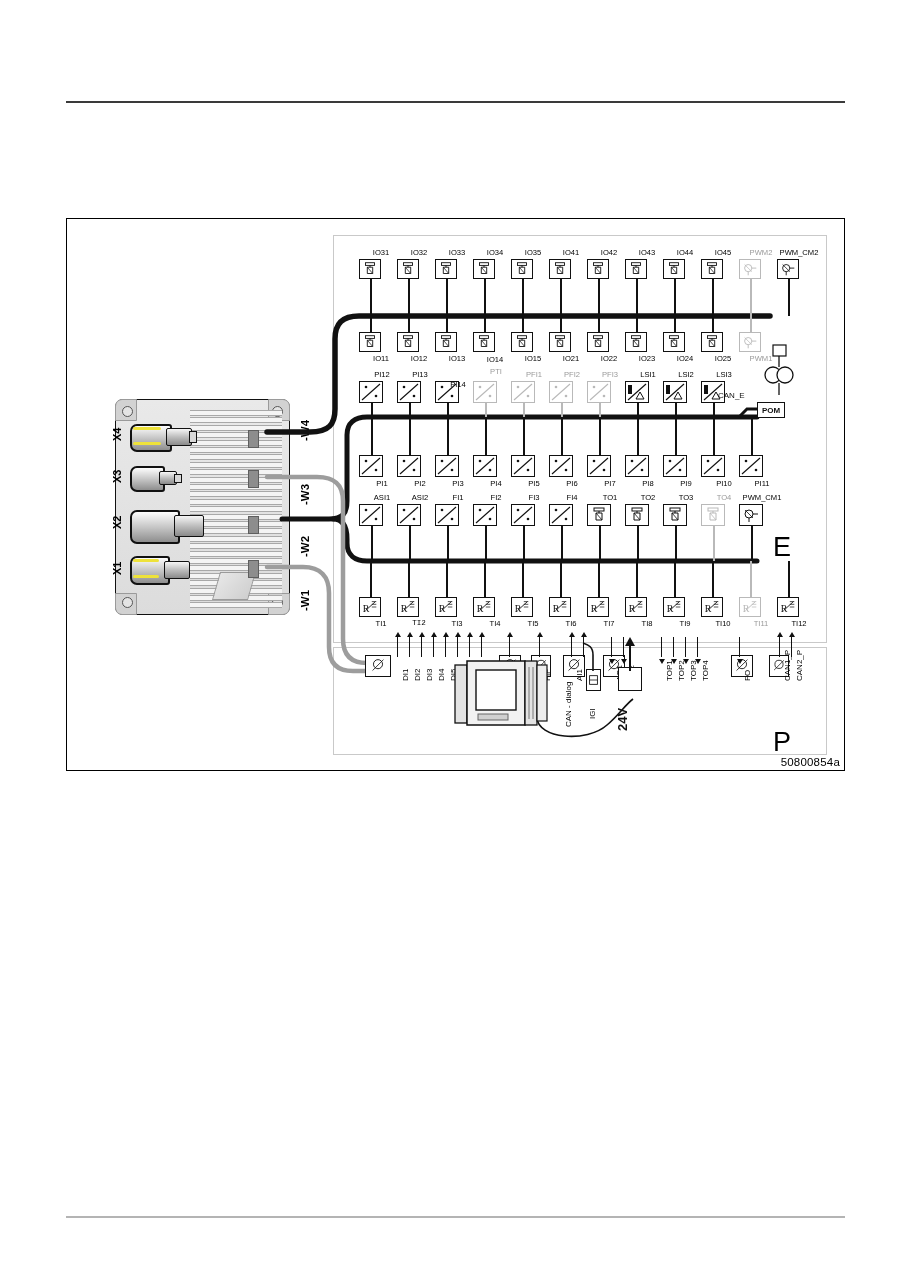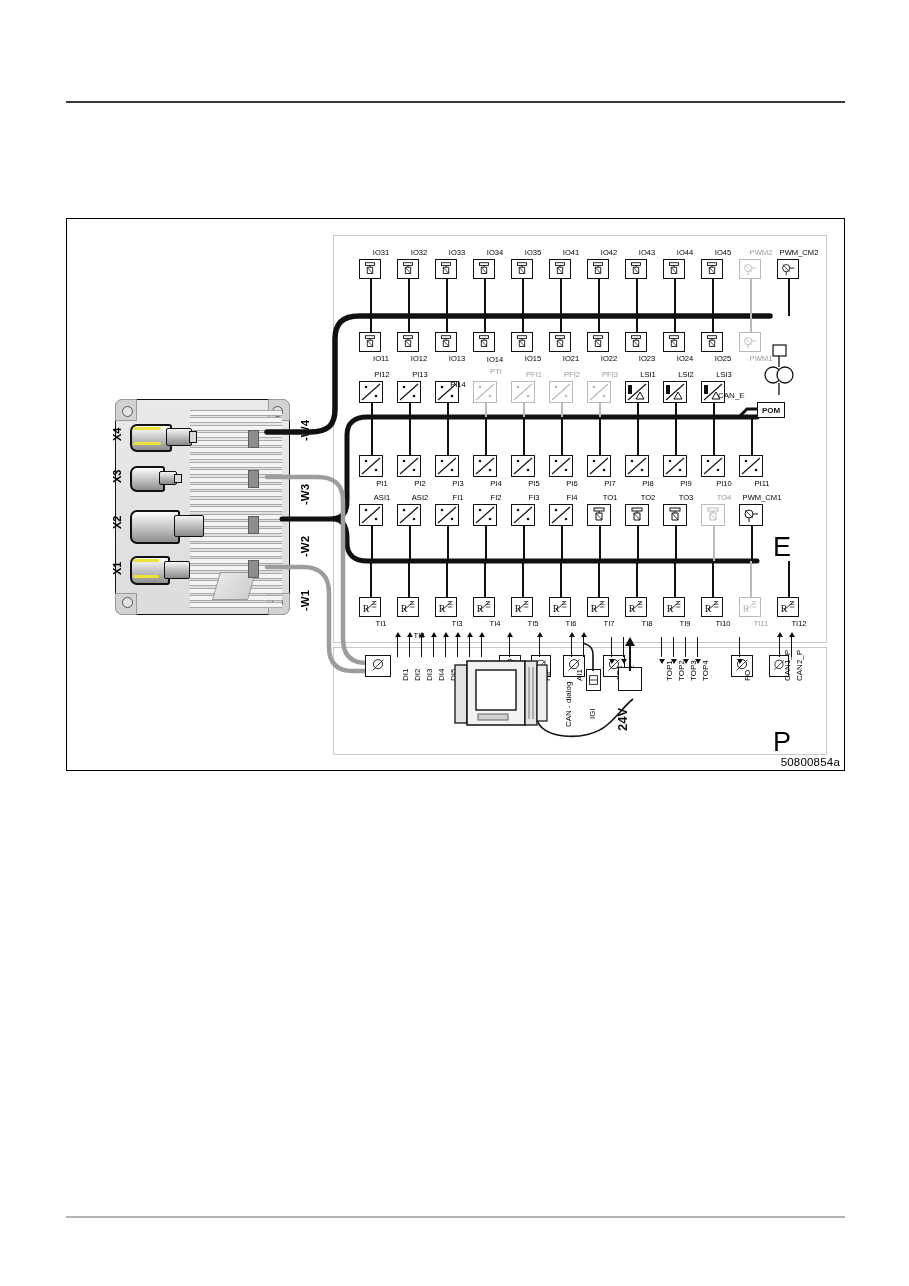--- a/index.html
+++ b/index.html
@@ -610,21 +610,21 @@
           </svg></div>
         <div class="devlabel" style="left:303px;top:400px;">TI1</div>
         <div class="lead" style="left:303px;top:342px;height:36px;"></div>
         <div class="dev" style="left:330px;top:378px;width:22px;height:20px;"><svg viewBox="0 0 22 20" width="100%" height="100%">
             <text x="3" y="15" font-size="11" font-family="Liberation Serif, serif" fill="#111">R</text>
             <line x1="6" y1="14" x2="17" y2="4" stroke="#111" stroke-width="1"></line>
             <line x1="13" y1="4" x2="18" y2="4" stroke="#111" stroke-width="0.8"></line>
             <line x1="13" y1="7" x2="18" y2="7" stroke="#111" stroke-width="0.8"></line>
             <line x1="13" y1="10" x2="18" y2="10" stroke="#111" stroke-width="0.8"></line>
           </svg></div>
-        <div class="devlabel" style="left:341px;top:412px;">TI2</div>
+        <div class="devlabel" style="left:341px;top:400px;font-family:Liberation Mono, monospace;">TI2</div>
         <div class="lead" style="left:341px;top:342px;height:36px;"></div>
         <div class="dev" style="left:368px;top:378px;width:22px;height:20px;"><svg viewBox="0 0 22 20" width="100%" height="100%">
             <text x="3" y="15" font-size="11" font-family="Liberation Serif, serif" fill="#111">R</text>
             <line x1="6" y1="14" x2="17" y2="4" stroke="#111" stroke-width="1"></line>
             <line x1="13" y1="4" x2="18" y2="4" stroke="#111" stroke-width="0.8"></line>
             <line x1="13" y1="7" x2="18" y2="7" stroke="#111" stroke-width="0.8"></line>
             <line x1="13" y1="10" x2="18" y2="10" stroke="#111" stroke-width="0.8"></line>
           </svg></div>
         <div class="devlabel" style="left:379px;top:400px;">TI3</div>
         <div class="lead" style="left:379px;top:342px;height:36px;"></div>

